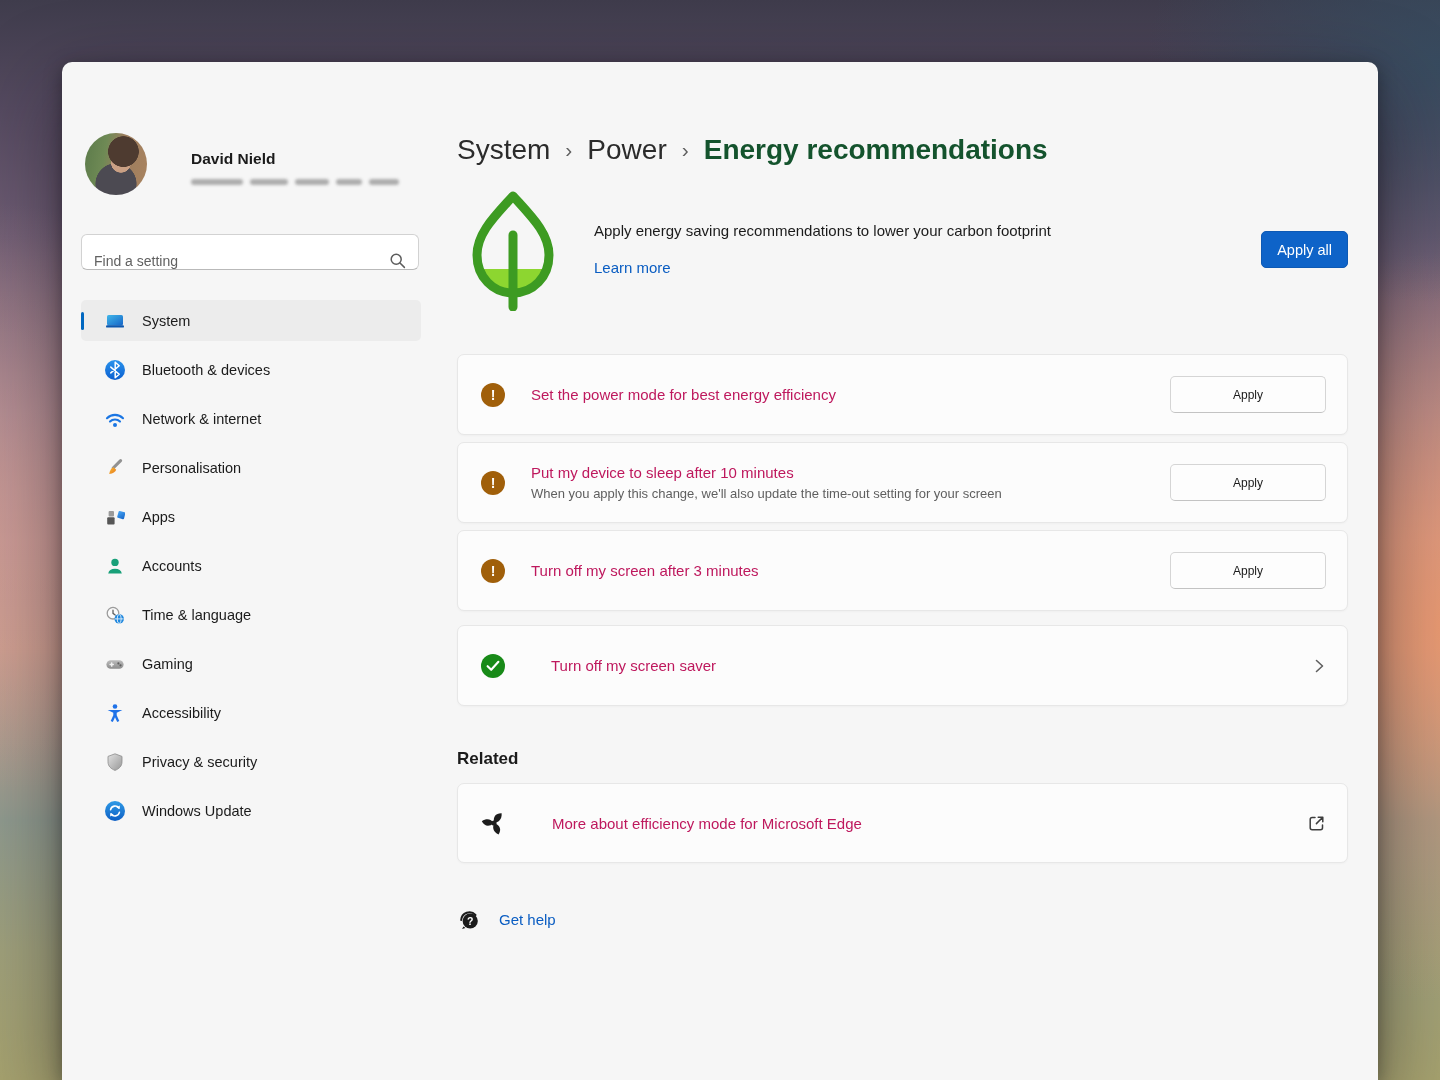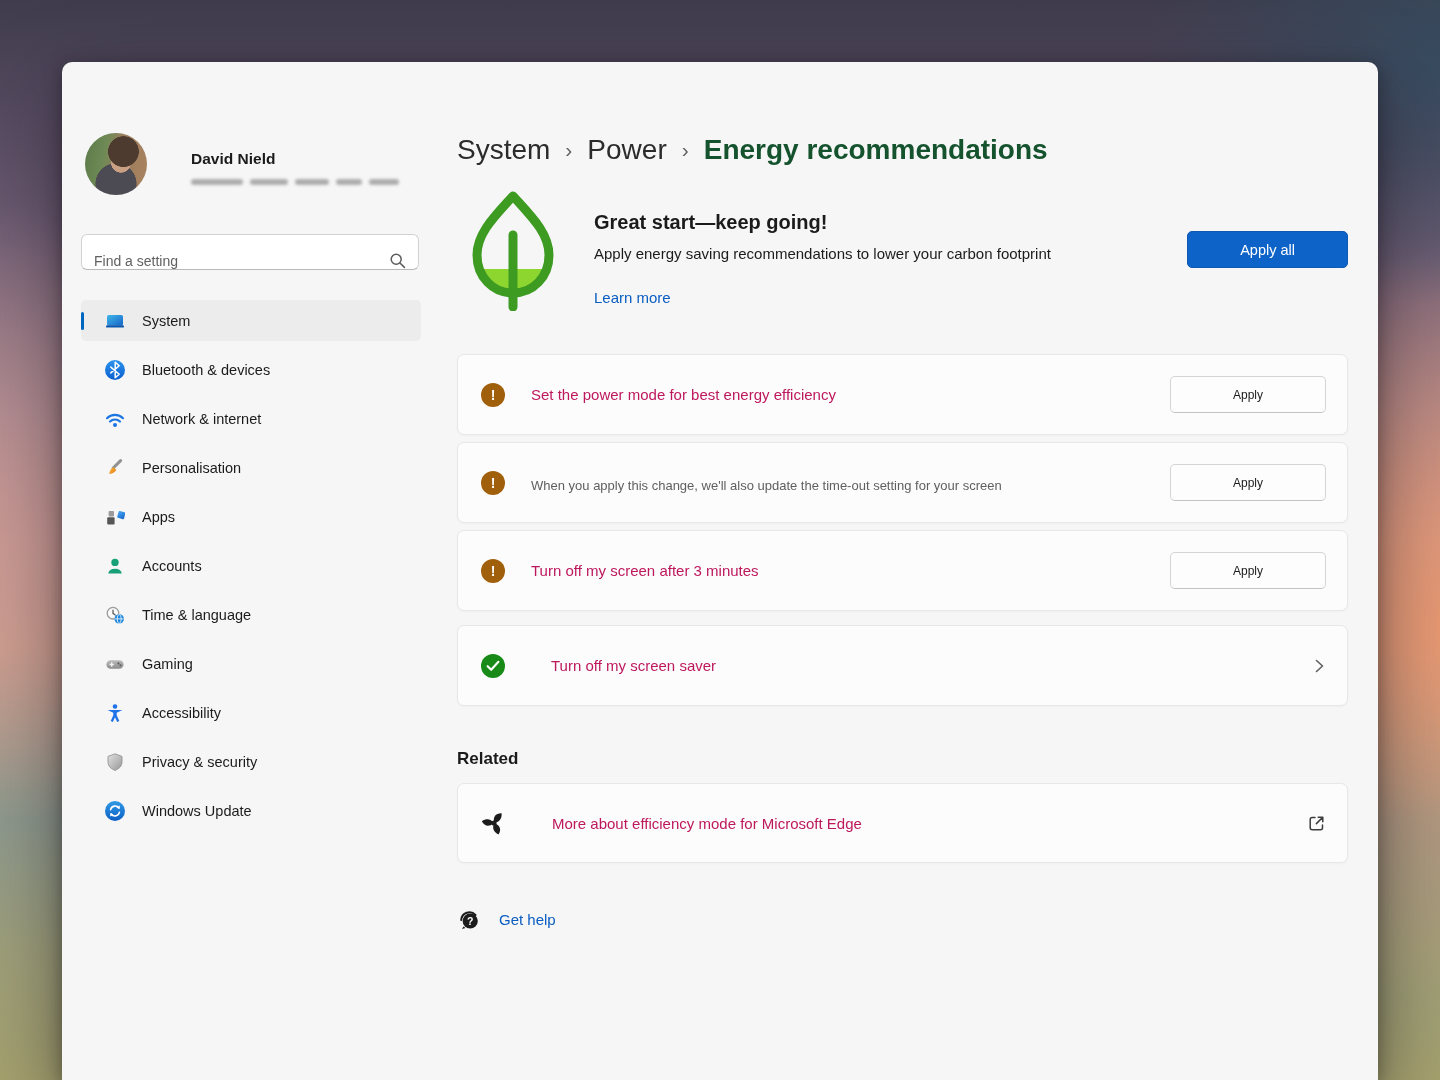--- a/index.html
+++ b/index.html
@@ -63,23 +63,23 @@
   .crumb { font-size:28px; color:#2b2b2b; cursor:pointer; }
   .crumb-sep { font-size:21px; color:#5f5f5f; position:relative; top:-2px; }
   .crumb.current { font-weight:700; color:#14532d; cursor:default; }
   
   .hero { margin-top:23px; display:flex; }
   .leaf { flex:0 0 96px; margin-left:8px; }
   .hero-text { margin-left:33px; margin-top:22px; }
   .hero-title { font-size:20px; font-weight:700; color:#1b1b1b; }
   .hero-sub { font-size:15px; color:#1b1b1b; margin-top:11px; }
   .link { font-size:15px; color:#0A5DC2; text-decoration:none; cursor:pointer; }
-  .hero-learn { display:inline-block; margin-top:27px; }
+  .hero-learn { display:inline-block; margin-top:20px; }
   .apply-all-btn {
-    margin-left:auto; margin-top:42px; height:37px; padding:0 52px;
+    margin-left:auto; margin-top:42px; height:37px; padding:0 15px;
     background:#0E63C8; color:#fff; font-size:14.5px; font-family:"Liberation Sans",sans-serif;
     border:1px solid #0d59b4; border-radius:5px; cursor:pointer; white-space:nowrap;
   }
   
   .cards { margin-top:39px; }
   .card {
     position:relative; height:81px; margin-bottom:7px;
     background:#fcfcfc; border:1px solid #e7e7e7; border-radius:7px;
     display:flex; align-items:center; padding:0 21px 0 23px;
     box-shadow:0 1px 2px rgba(0,0,0,.03);
@@ -318,40 +318,40 @@
               <clipPath id="leafClip">
                 <path d="M48 7 C30 27 12 44 12 66 C12 88 28 104 48 104 C68 104 84 88 84 66 C84 44 66 27 48 7 Z"></path>
               </clipPath>
             </defs>
           <rect x="0" y="80" width="96" height="24" fill="#8DD630" clip-path="url(#leafClip)"></rect>
           <path d="M48 7 C30 27 12 44 12 66 C12 88 28 104 48 104 C68 104 84 88 84 66 C84 44 66 27 48 7 Z" fill="none" stroke="#3D9B22" stroke-width="9" stroke-linejoin="round"></path>
           <line x1="48" y1="46" x2="48" y2="118" stroke="#3D9B22" stroke-width="9" stroke-linecap="round"></line>
         </svg>
       </span>
       <div class="hero-text">
-        <div class="hero-title">Great start—keep going!</div>
         <div class="hero-sub">Apply energy saving recommendations to lower your carbon footprint</div>
         <a class="link hero-learn">Learn more</a>
       </div>
       <button class="apply-all-btn">Apply all</button>
     </div>
 
     <div class="cards">
 
       <div class="card">
         <span class="badge warning">!</span>
         <div class="card-text">
           <div class="card-title">Set the power mode for best energy efficiency</div>
         </div>
         <button class="apply-btn">Apply</button>
       </div>
 
       <div class="card">
         <span class="badge warning">!</span>
         <div class="card-text">
+          <div class="card-title">Put my device to sleep after 10 minutes</div>
           <div class="card-sub">When you apply this change, we'll also update the time-out setting for your screen</div>
         </div>
         <button class="apply-btn">Apply</button>
       </div>
 
       <div class="card">
         <span class="badge warning">!</span>
         <div class="card-text">
           <div class="card-title">Turn off my screen after 3 minutes</div>
         </div>

